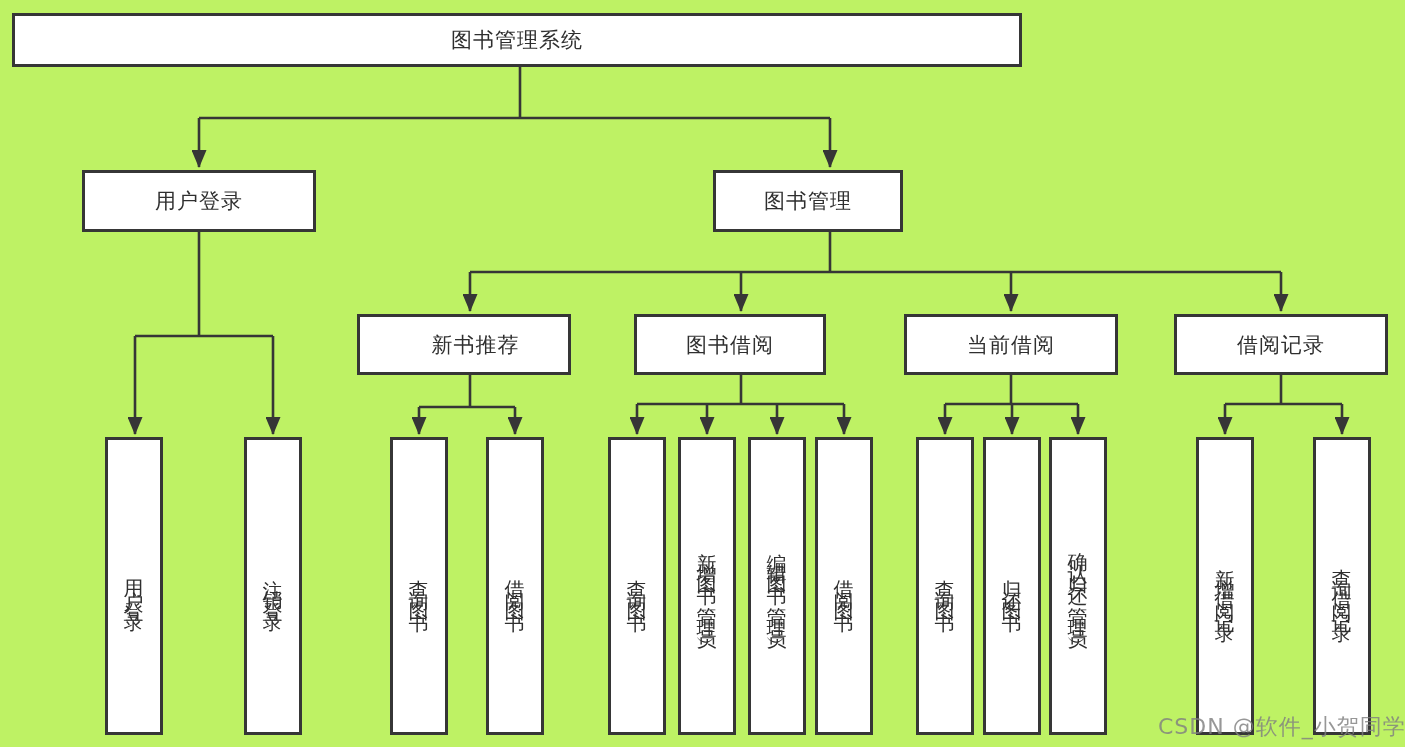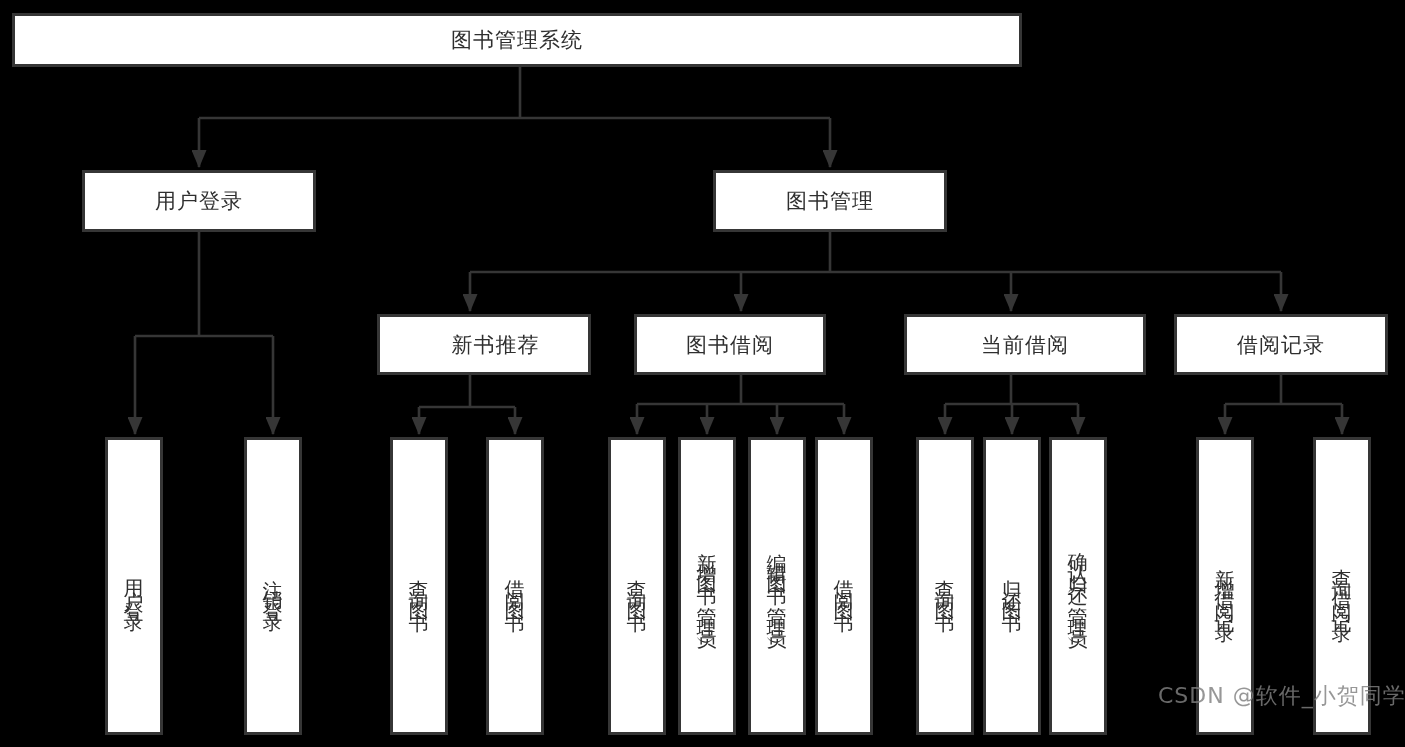--- a/index.html
+++ b/index.html
@@ -5,21 +5,21 @@
   html, body {
     margin: 0;
     padding: 0;
     background: #ffffff;
     font-family: "DejaVu Sans", "Liberation Sans", sans-serif;
   }
   .stage {
     position: relative;
     width: 1405px;
     height: 747px;
-    background: #000000;
+    background: #bef264;
     overflow: hidden;
     color: #2f2f2f;
   }
   .connectors {
     position: absolute;
     left: 0;
     top: 0;
     width: 1405px;
     height: 747px;
     pointer-events: none;
@@ -47,35 +47,35 @@
   .vtext {
     writing-mode: vertical-rl;
     text-orientation: mixed;
     letter-spacing: 11px;
     line-height: 1;
     white-space: nowrap;
   }
   .watermark {
     position: absolute;
     left: 1158px;
-    top: 681px;
+    top: 712px;
     font-size: 22px;
     color: rgba(128, 128, 128, 0.82);
     letter-spacing: 1px;
     white-space: nowrap;
     z-index: 5;
     text-align: center;
   }
   
   #n-root        { left: 12px;   top: 13px;  width: 1010px; height: 54px; }
   #n-user-login  { left: 82px;   top: 170px; width: 234px;  height: 62px; }
-  #n-book-mgmt   { left: 713px;  top: 170px; width: 234px;  height: 62px; }
-  #n-new-book    { left: 377px;  top: 314px; width: 214px;  height: 61px; padding-left: 23px; }
+  #n-book-mgmt   { left: 713px;  top: 170px; width: 190px;  height: 62px; }
+  #n-new-book    { left: 357px;  top: 314px; width: 214px;  height: 61px; padding-left: 23px; }
   #n-borrowing   { left: 634px;  top: 314px; width: 192px;  height: 61px; }
-  #n-current     { left: 904px;  top: 314px; width: 242px;  height: 61px; }
+  #n-current     { left: 904px;  top: 314px; width: 214px;  height: 61px; }
   #n-records     { left: 1174px; top: 314px; width: 214px;  height: 61px; align-items: center; }
   
   #l-user-login      { left: 105px; }
   #l-logout          { left: 244px; }
   #l-rec-query       { left: 390px; }
   #l-rec-borrow      { left: 486px; }
   #l-bor-query       { left: 608px; }
   #l-bor-add         { left: 678px; }
   #l-bor-edit        { left: 748px; }
   #l-bor-borrow      { left: 815px; }

